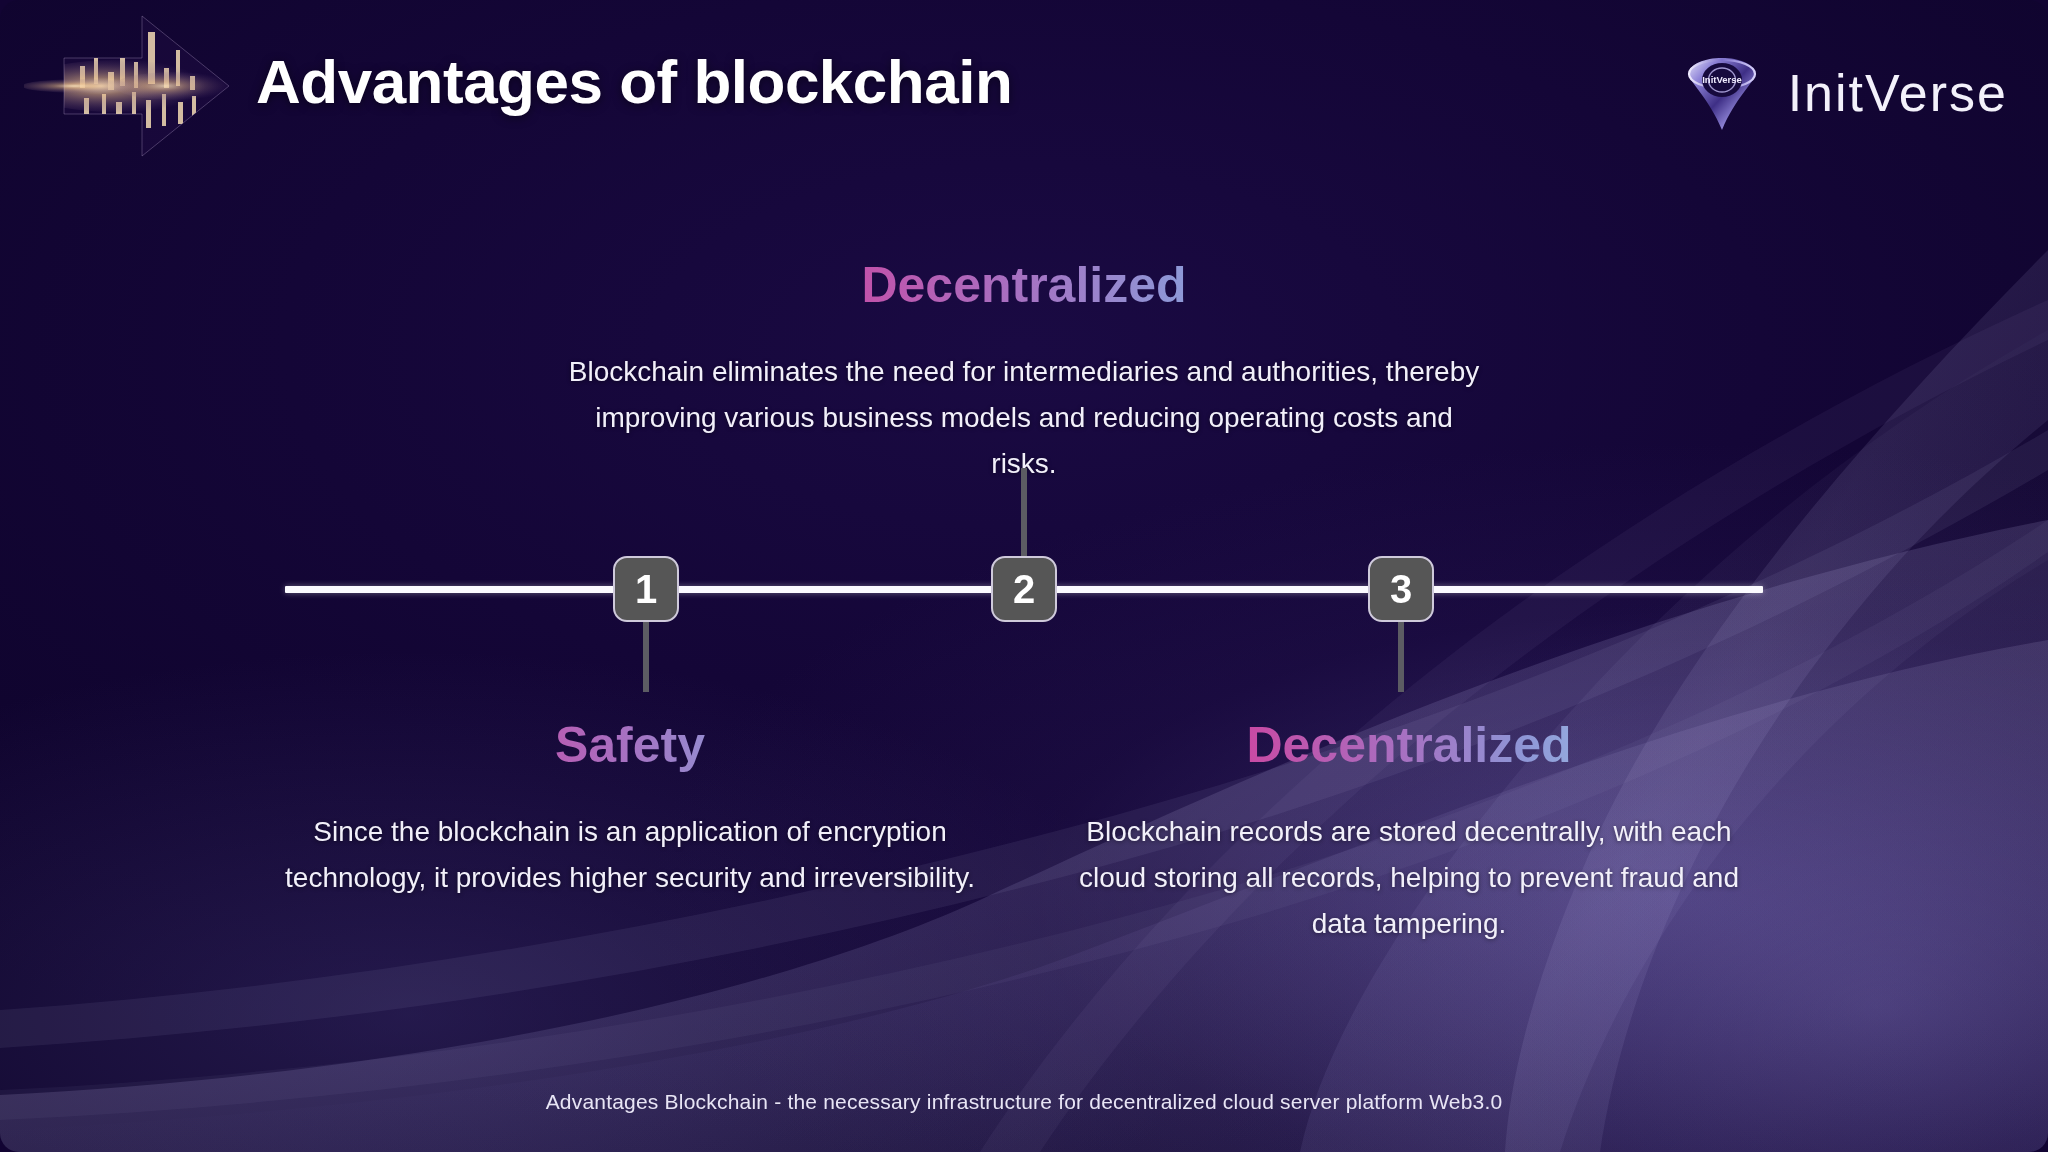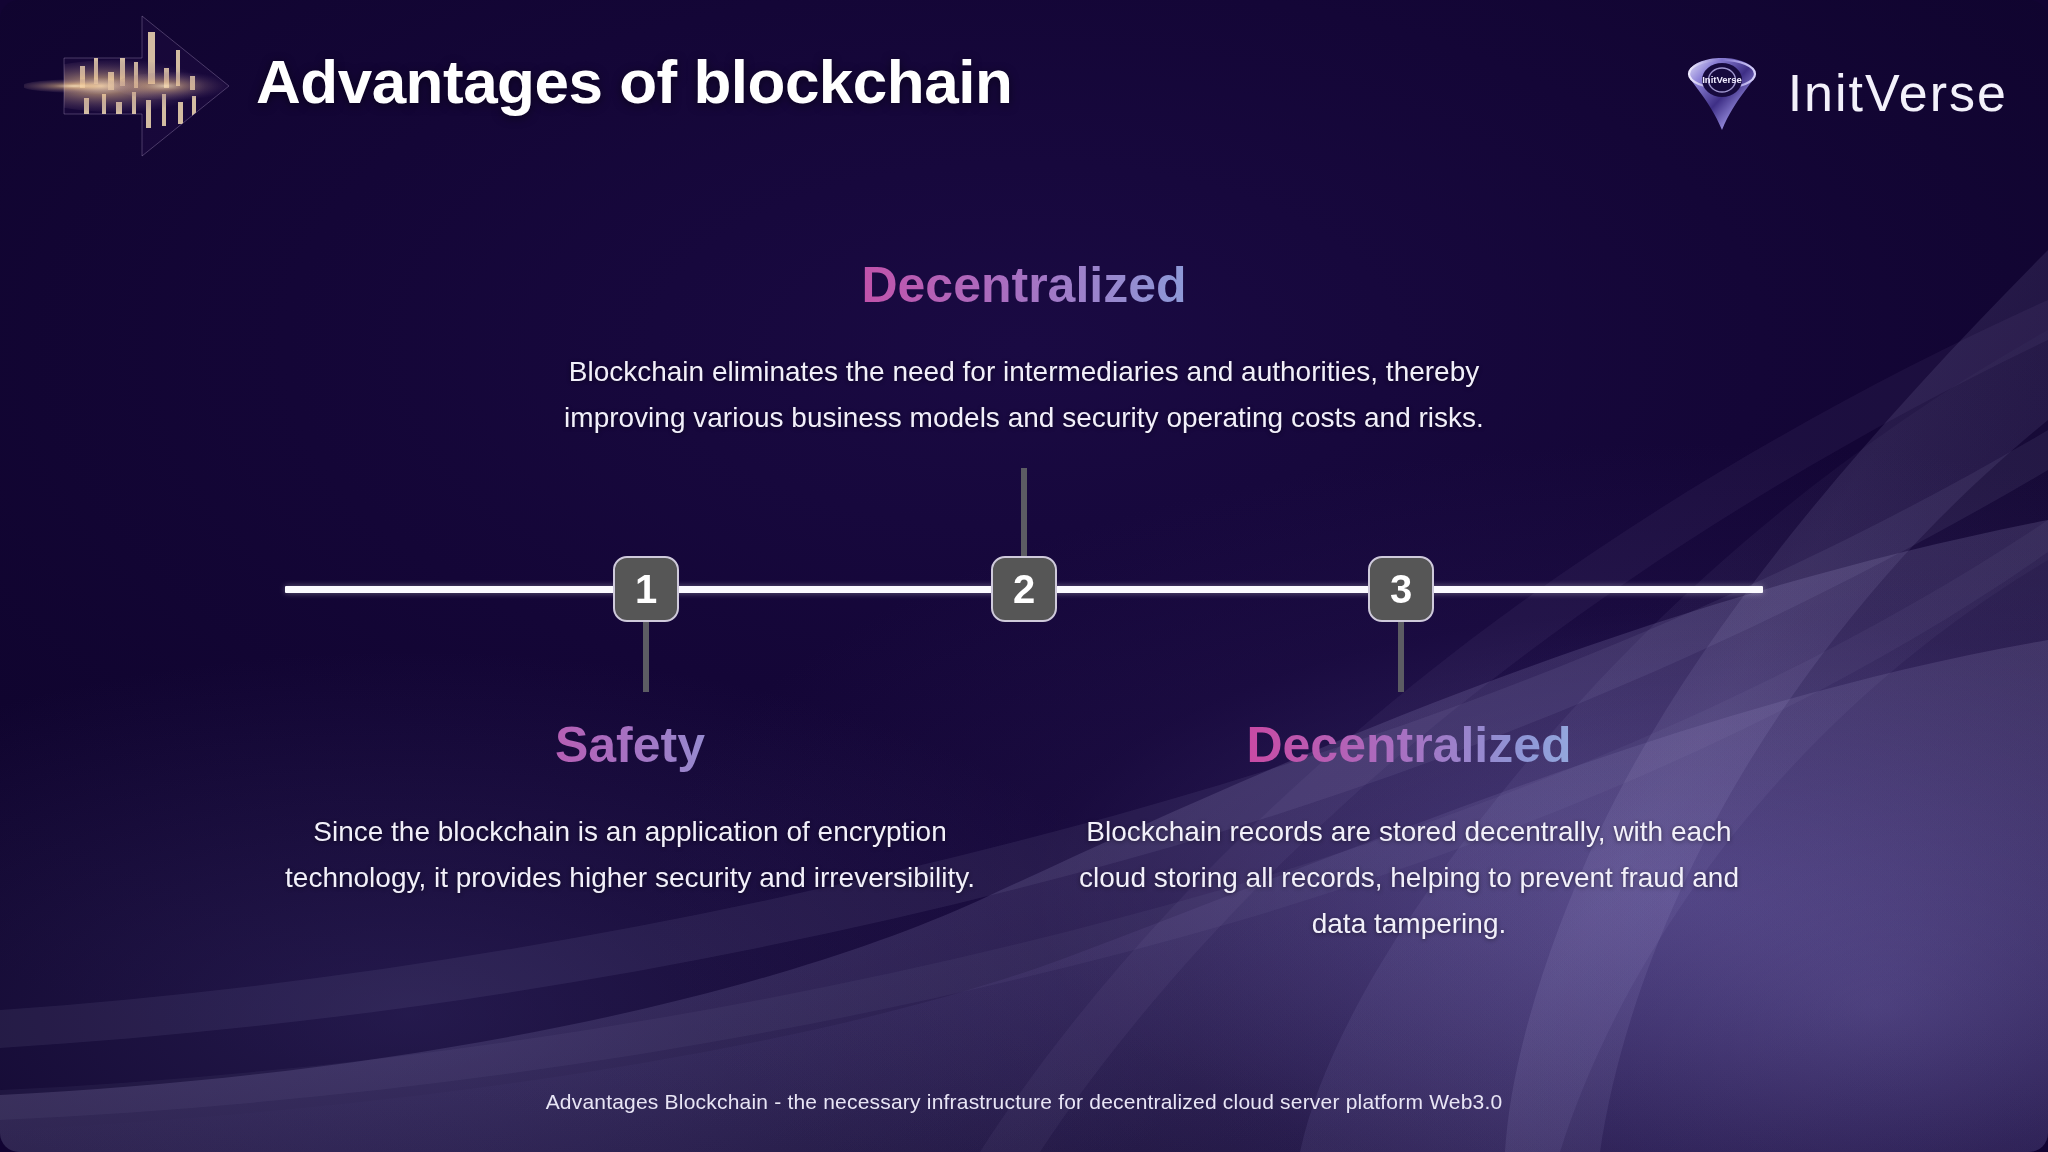--- a/index.html
+++ b/index.html
@@ -280,21 +280,21 @@
   </div>
   <div class="marker" style="left:991px; top:556px;">
     <span>2</span>
   </div>
   <div class="marker" style="left:1368px; top:556px;">
     <span>3</span>
   </div>
 
   <div class="block blk-top">
     <div class="grad-head">Decentralized</div>
-    <div class="body-copy">Blockchain eliminates the need for intermediaries and authorities, thereby improving various business models and security operating costs and risks.</div>
+    <div class="body-copy">Blockchain eliminates the need for intermediaries and authorities, thereby improving various business models and reducing operating costs and risks.</div>
   </div>
 
   <div class="block blk-left">
     <div class="grad-head">Safety</div>
     <div class="body-copy">Since the blockchain is an application of encryption technology, it provides higher security and irreversibility.</div>
   </div>
 
   <div class="block blk-right">
     <div class="grad-head">Decentralized</div>
     <div class="body-copy">Blockchain records are stored decentrally, with each cloud storing all records, helping to prevent fraud and data tampering.</div>

